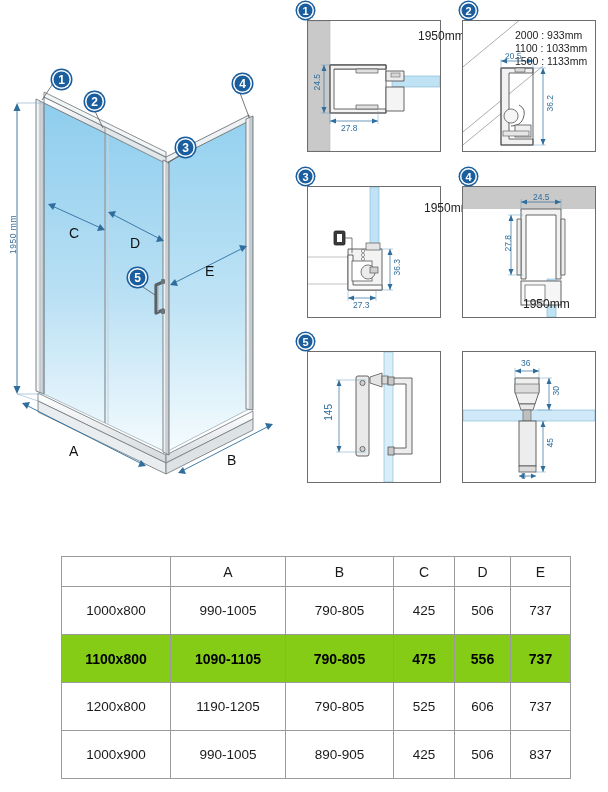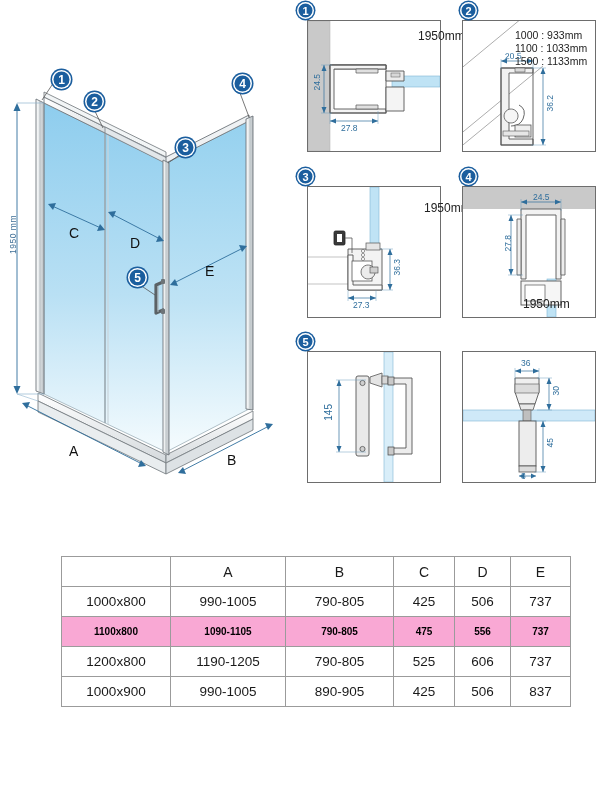--- a/index.html
+++ b/index.html
@@ -97,33 +97,33 @@
     border-collapse:collapse;
     font-family:"Liberation Sans", sans-serif;
   }
   table td,table th{
     border:1px solid #9b9b9b;
     text-align:center;
     font-weight:normal;
     font-size:13.5px;
     color:#1a1a1a;
     padding:0;
-    height:30px;
+    height:48px;
     box-sizing:border-box;
   }
   .c0{width:109px;}
   .c1{width:115px;}
   .c2{width:108px;}
   .c3{width:61px;}
   .c4{width:56px;}
   .c5{width:60px;}
   tr.hl td{
-    background:#f9a8d4;
+    background:#84cc16;
     font-weight:bold;
-    font-size:10px;
+    font-size:14px;
     color:#000;
   }
   thead td{height:30px;font-size:14px;}
 </style>
 </head>
 <body>
 
 <div class="page">
 
   <div class="top">
@@ -301,21 +301,21 @@
           <path d="M38,40 L44,37.5 L44,42.5 z" fill="#2f6e9c"></path>
           <path d="M70,40 L64,37.5 L64,42.5 z" fill="#2f6e9c"></path>
           <line x1="38" y1="38" x2="38" y2="48" stroke="#6f9dbd" stroke-width="0.5"></line>
           <line x1="70" y1="38" x2="70" y2="48" stroke="#6f9dbd" stroke-width="0.5"></line>
           <line x1="80" y1="47" x2="80" y2="124" stroke="#2f6e9c" stroke-width="0.7"></line>
           <path d="M80,47 L77.5,53 L82.5,53 z" fill="#2f6e9c"></path>
           <path d="M80,124 L77.5,118 L82.5,118 z" fill="#2f6e9c"></path>
           <line x1="68" y1="47" x2="83" y2="47" stroke="#6f9dbd" stroke-width="0.5"></line>
           <line x1="68" y1="124" x2="83" y2="124" stroke="#6f9dbd" stroke-width="0.5"></line>
         </svg>
-        <div class="ptxt" style="left:52px;top:8px;">1000 : 933mm</div>
+        <div class="ptxt" style="left:52px;top:8px;">2000 : 933mm</div>
         <div class="ptxt" style="left:52px;top:21px;">1100 : 1033mm</div>
         <div class="ptxt" style="left:52px;top:34px;">1500 : 1133mm</div>
         <div class="dimt" style="left:42px;top:30px;transform:rotate(-2deg);">20.5</div>
         <div class="dimt vert" style="left:82px;top:74px;">36.2</div>
       </div>
 
       <div class="pnum" style="left:5px;top:168px;">3</div>
       <div class="panel" style="left:15px;top:186px;width:134px;height:132px;">
         <svg width="132" height="130" viewBox="0 0 132 130">
 

